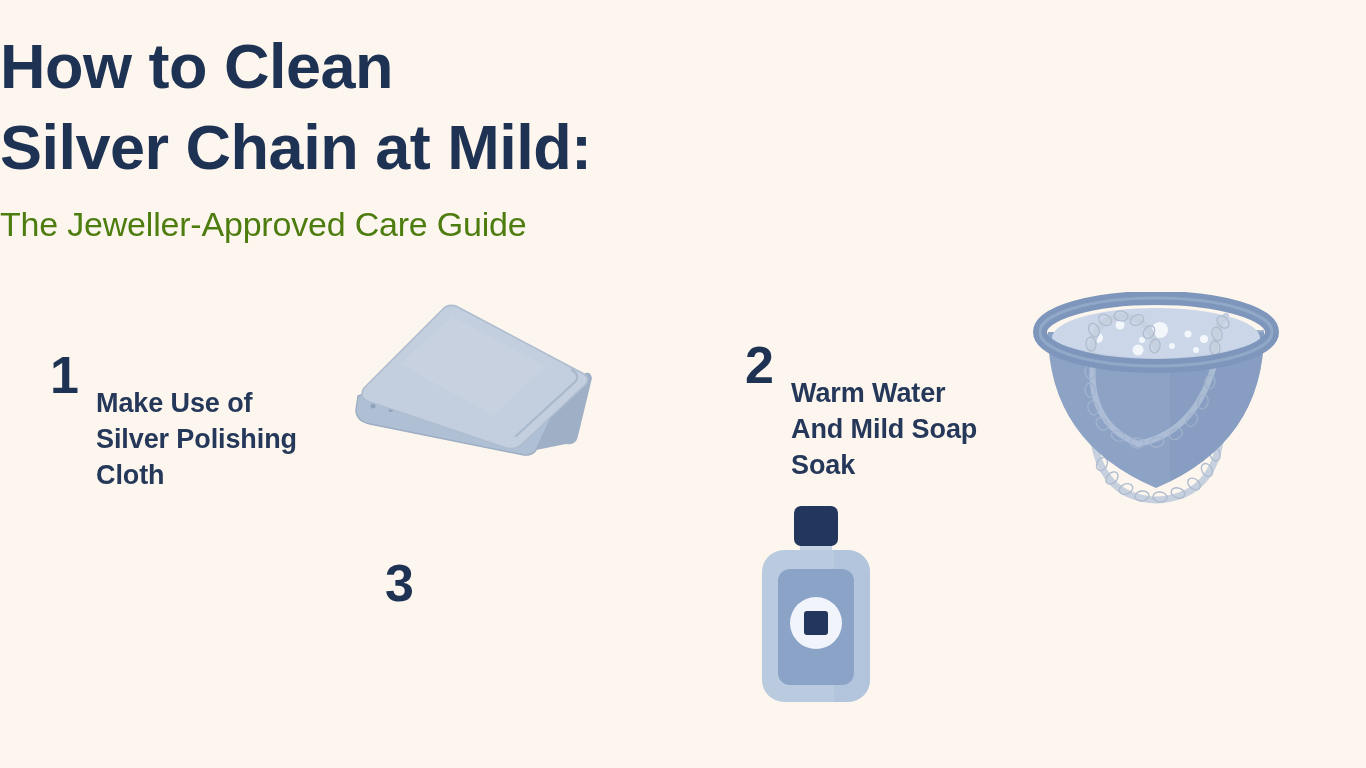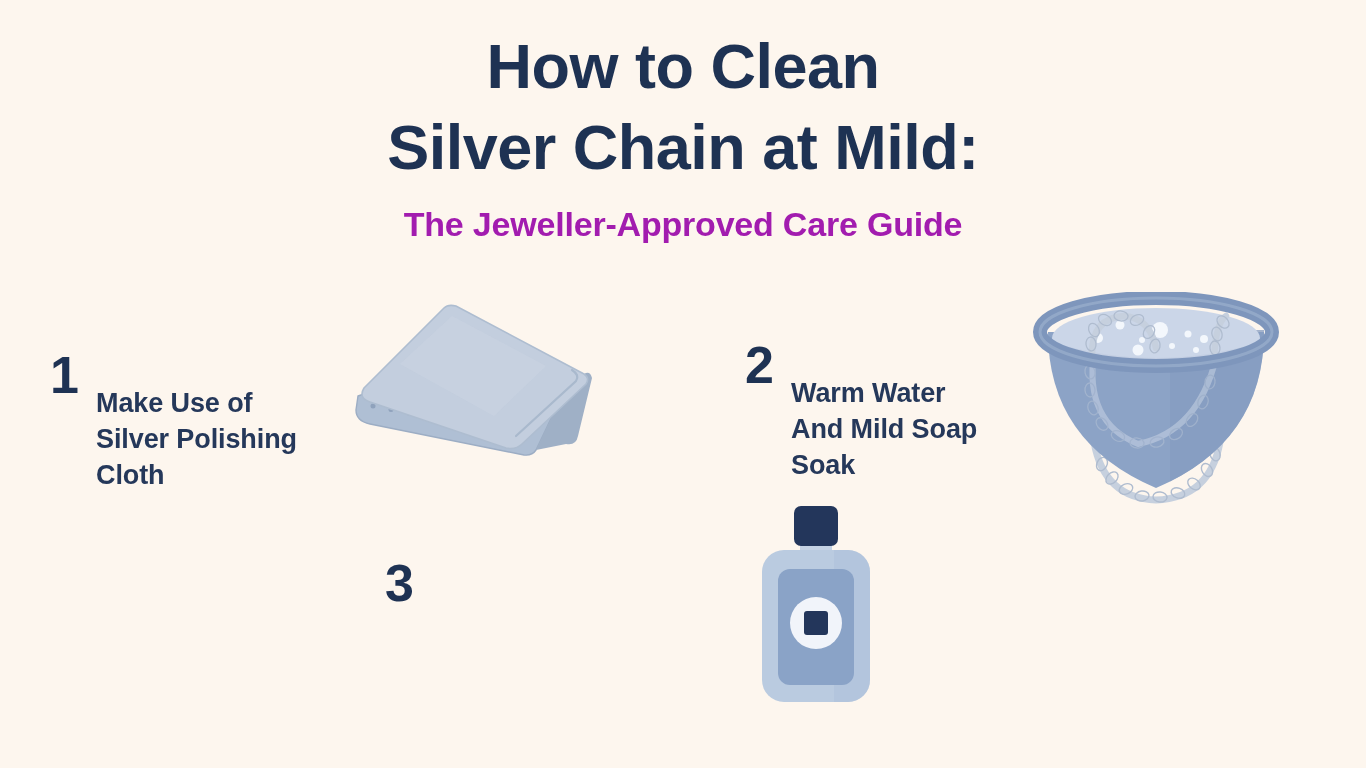--- a/index.html
+++ b/index.html
@@ -20,34 +20,34 @@
     width: 1366px;
     height: 768px;
   }
 
   
   .title-block {
     position: absolute;
     left: 0;
     top: 26px;
     width: 1366px;
-    text-align: center;
+    text-align: left;
   }
   .title-line {
     font-size: 63px;
     font-weight: bold;
     line-height: 1.29;
     color: #1E3253;
     letter-spacing: -0.5px;
   }
   .subtitle {
     margin-top: 16px;
     font-size: 34px;
-    font-weight: bold;
-    color: #a21caf;
+    font-weight: normal;
+    color: #4d7c0f;
     letter-spacing: -0.2px;
   }
 
   
   .step {
     position: absolute;
     display: flex;
     align-items: flex-start;
   }
   .step-num {

